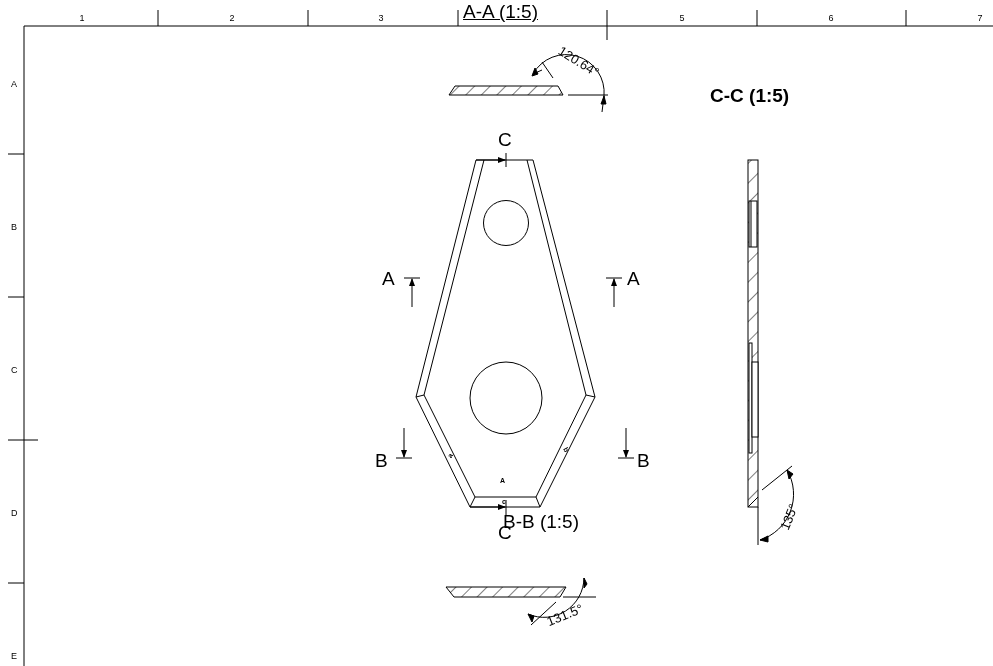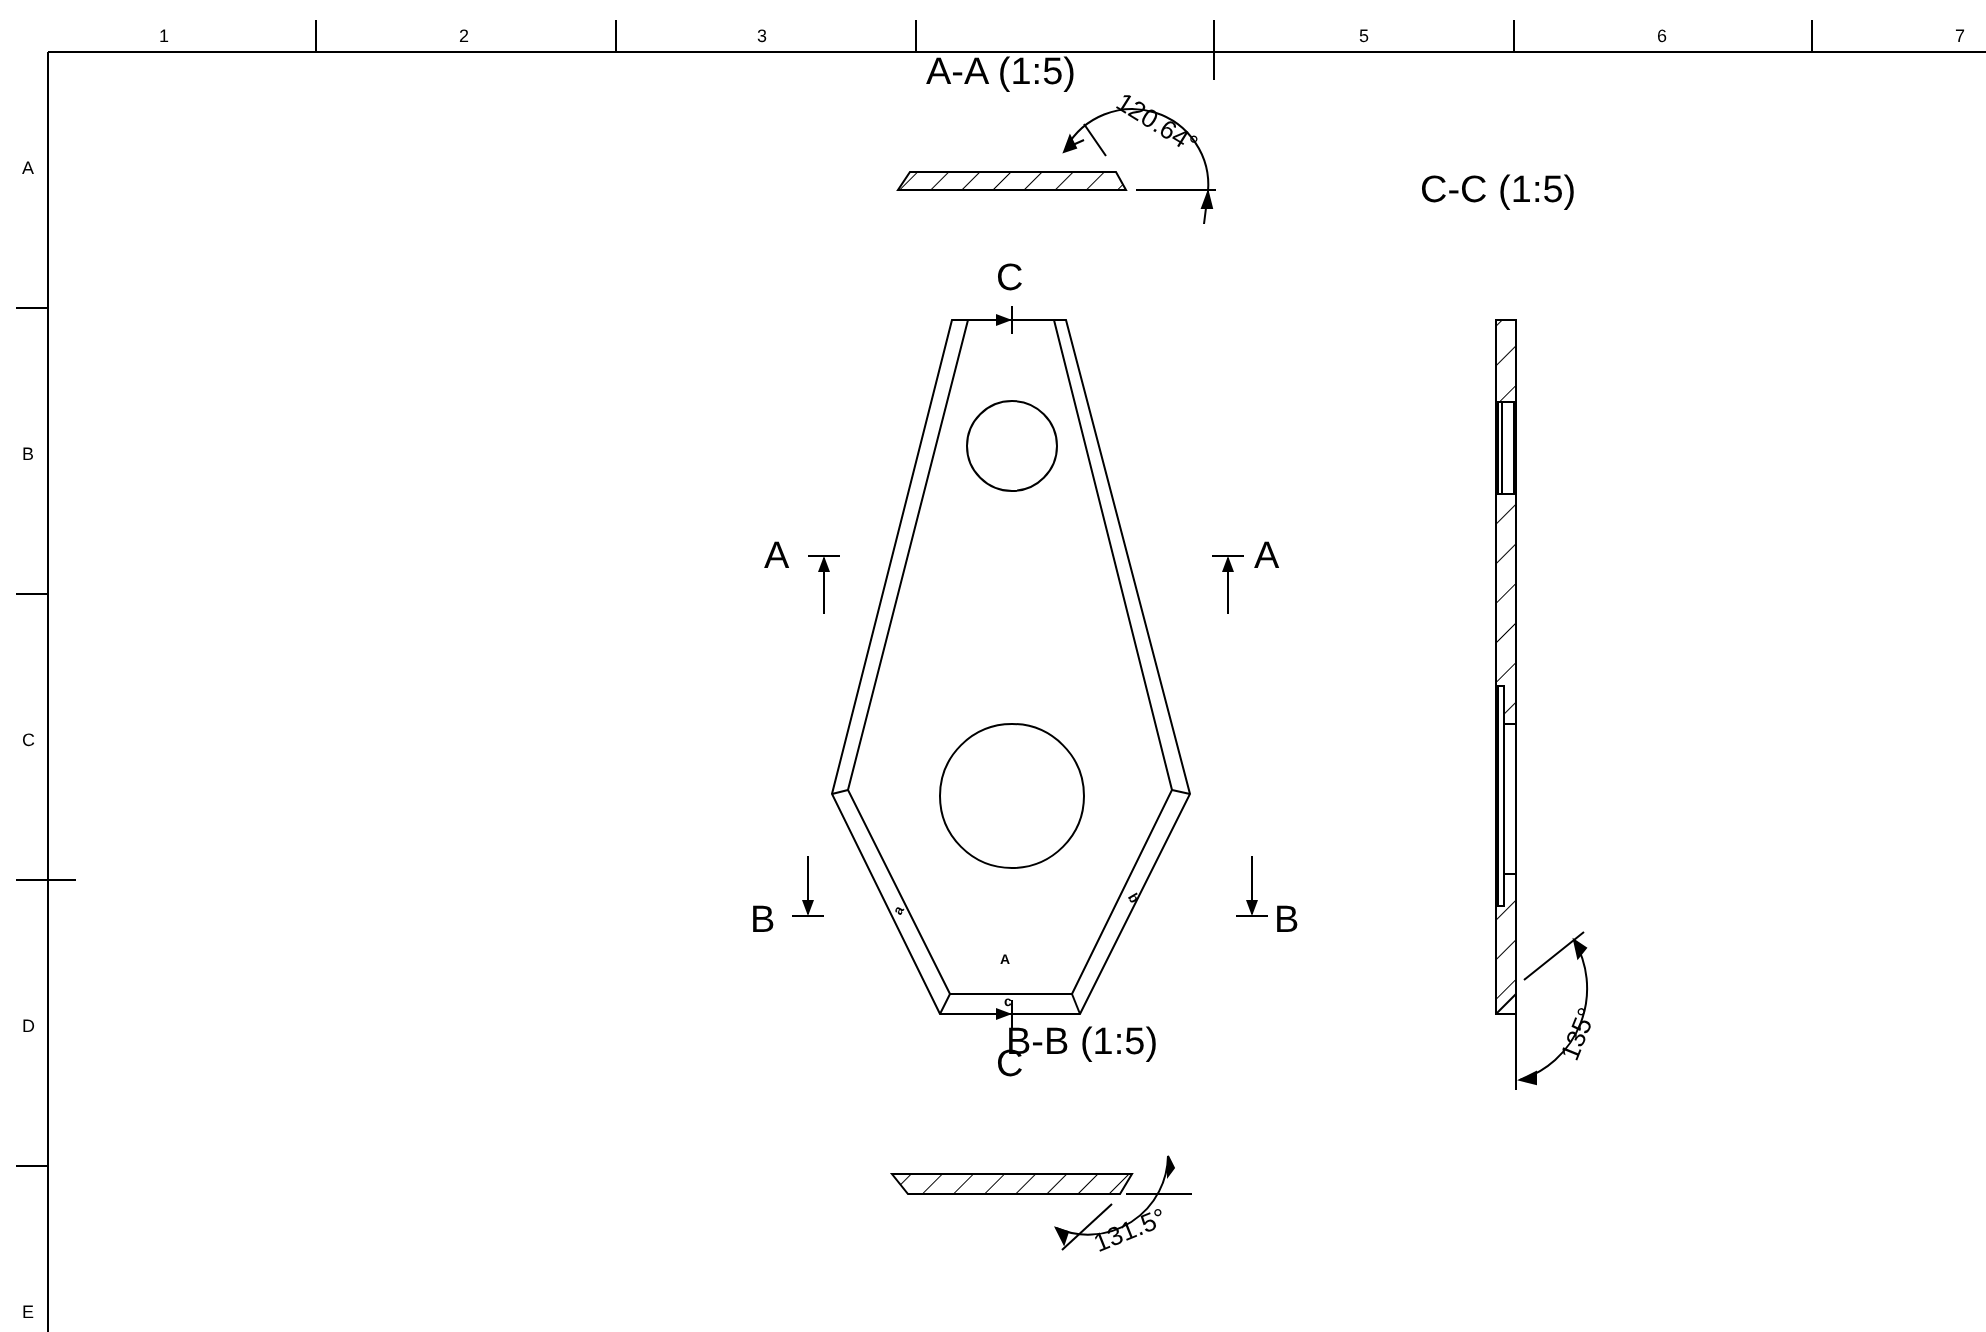--- a/index.html
+++ b/index.html
@@ -117,22 +117,22 @@
 <div class="lbl zone-col" style="left:682px;top:14px;">5</div>
 <div class="lbl zone-col" style="left:831px;top:14px;">6</div>
 <div class="lbl zone-col" style="left:980px;top:14px;">7</div>
 
 <div class="lbl zone-row" style="left:11px;top:80px;">A</div>
 <div class="lbl zone-row" style="left:11px;top:223px;">B</div>
 <div class="lbl zone-row" style="left:11px;top:366px;">C</div>
 <div class="lbl zone-row" style="left:11px;top:509px;">D</div>
 <div class="lbl zone-row" style="left:11px;top:652px;">E</div>
 
-<div class="lbl view-title" style="left:463px;top:27px;">A-A (1:5)</div>
-<div class="lbl view-title" style="left:710px;top:86px;">C-C (1:5)</div>
+<div class="lbl view-title" style="left:463px;top:2px;text-decoration:underline;">A-A (1:5)</div>
+<div class="lbl view-title" style="left:710px;top:86px;font-weight:bold;">C-C (1:5)</div>
 <div class="lbl view-title" style="left:463px;top:512px;margin-left:40px;">B-B (1:5)</div>
 
 <div class="lbl dim" style="left:563px;top:44px;transform:rotate(32deg);transform-origin:left top;">120.64°</div>
 <div class="lbl dim" style="left:545px;top:616px;transform:rotate(-22deg);transform-origin:left top;">131.5°</div>
 <div class="lbl dim" style="left:778px;top:527px;transform:rotate(-68deg);transform-origin:left top;">135°</div>
 
 <div class="lbl sec-letter" style="left:498px;top:130px;">C</div>
 <div class="lbl sec-letter" style="left:498px;top:523px;">C</div>
 <div class="lbl sec-letter" style="left:382px;top:269px;">A</div>
 <div class="lbl sec-letter" style="left:627px;top:269px;">A</div>

